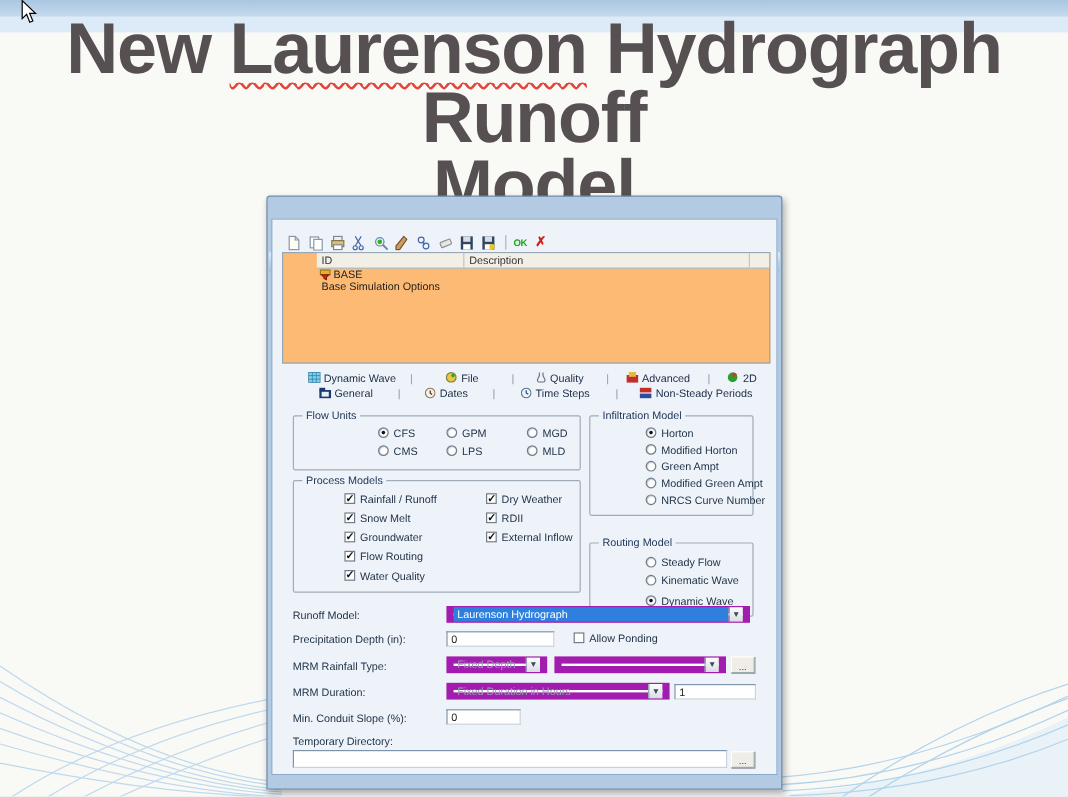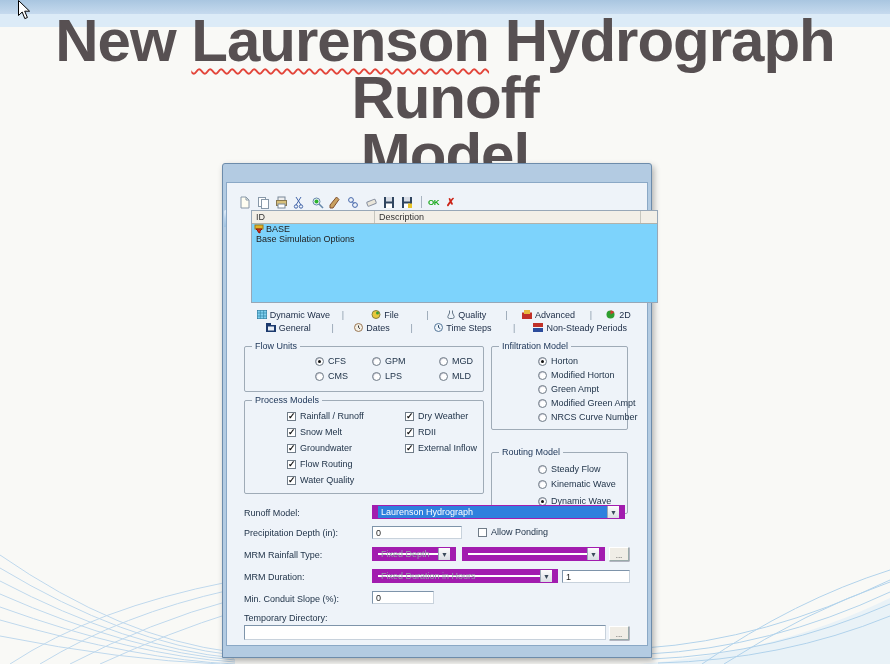--- a/index.html
+++ b/index.html
@@ -41,40 +41,40 @@
             background:#eef3f9; border:1px solid #8aa8c6; }
 
   
   .toolbar { position:absolute; left:12px; top:11px; height:16px; display:flex; gap:4px; align-items:center; }
   .tbtn { width:14px; height:14px; display:flex; align-items:center; justify-content:flex-start; }
   .tsep { width:1px; height:12px; background:#a8b4c0; margin:0 2px; }
   .okword { color:#18a818; font-weight:bold; font-size:8px; letter-spacing:-0.5px; }
   .xword  { color:#cc2418; font-weight:bold; font-size:11px; line-height:11px; }
 
   
-  .list { position:absolute; left:24px; top:27px; width:407px; height:93px;
-          background:#7dd3fc; border:1px solid #97a7b7; }
+  .list { position:absolute; left:8px; top:27px; width:407px; height:93px;
+          background:#fdba74; border:1px solid #97a7b7;padding-left:28px; }
   .list-header { height:13px; display:flex; background:#f2efe7; border-bottom:1px solid #b2b2aa; color:#333; }
   .hcol-id  { width:123px; border-right:1px solid #c6c6be; padding:1px 0 0 4px; }
   .hcol-desc{ flex:1; border-right:1px solid #c6c6be; padding:1px 0 0 4px; }
   .hcol-end { width:16px; }
   .list-row { height:13px; display:flex; align-items:flex-start; color:#222;flex-direction:column; }
   .rcol-id  { width:123px; display:flex; align-items:center; gap:2px; padding-left:2px; }
   .rcol-desc{ flex:1; padding-left:4px; }
 
   
   .tabs { position:absolute; left:19px; top:125px; width:398px; color:#1a2a44; }
   .tabrow { display:flex; align-items:center; height:13px; }
   .tab { display:flex; align-items:center; justify-content:center; gap:3px; white-space:nowrap; }
   .vsep { color:#8898a8; padding:0 1px; }
 
   
   .group { position:absolute; border:1px solid #9fabb7; border-radius:2px; }
   .gcap { position:absolute; top:-6px; left:7px; background:#eef3f9; padding:0 3px; color:#20385a; }
-  .opt { position:absolute; display:flex; align-items:flex-end; gap:4px; white-space:nowrap;padding-left:32px; }
+  .opt { position:absolute; display:flex; align-items:flex-start; gap:4px; white-space:nowrap;padding-left:32px; }
   .radio { width:9px; height:9px; border-radius:50%; background:#fff; border:1px solid #707c88;
            box-shadow:inset 0.5px 0.5px 1px #aab; position:relative; flex:0 0 auto; }
   .radio.on::after { content:""; position:absolute; left:2px; top:2px; width:3px; height:3px;
                      border-radius:50%; background:#111; }
   .cb { width:9px; height:9px; background:#fff; border:1px solid #707c88; position:relative;
         flex:0 0 auto; font-size:9px; }
   .cb.on::after { content:"✓"; position:absolute; left:0px; top:-2px; color:#111; font-weight:bold; }
 
   
   .flabel { position:absolute; left:17px; white-space:nowrap; }

